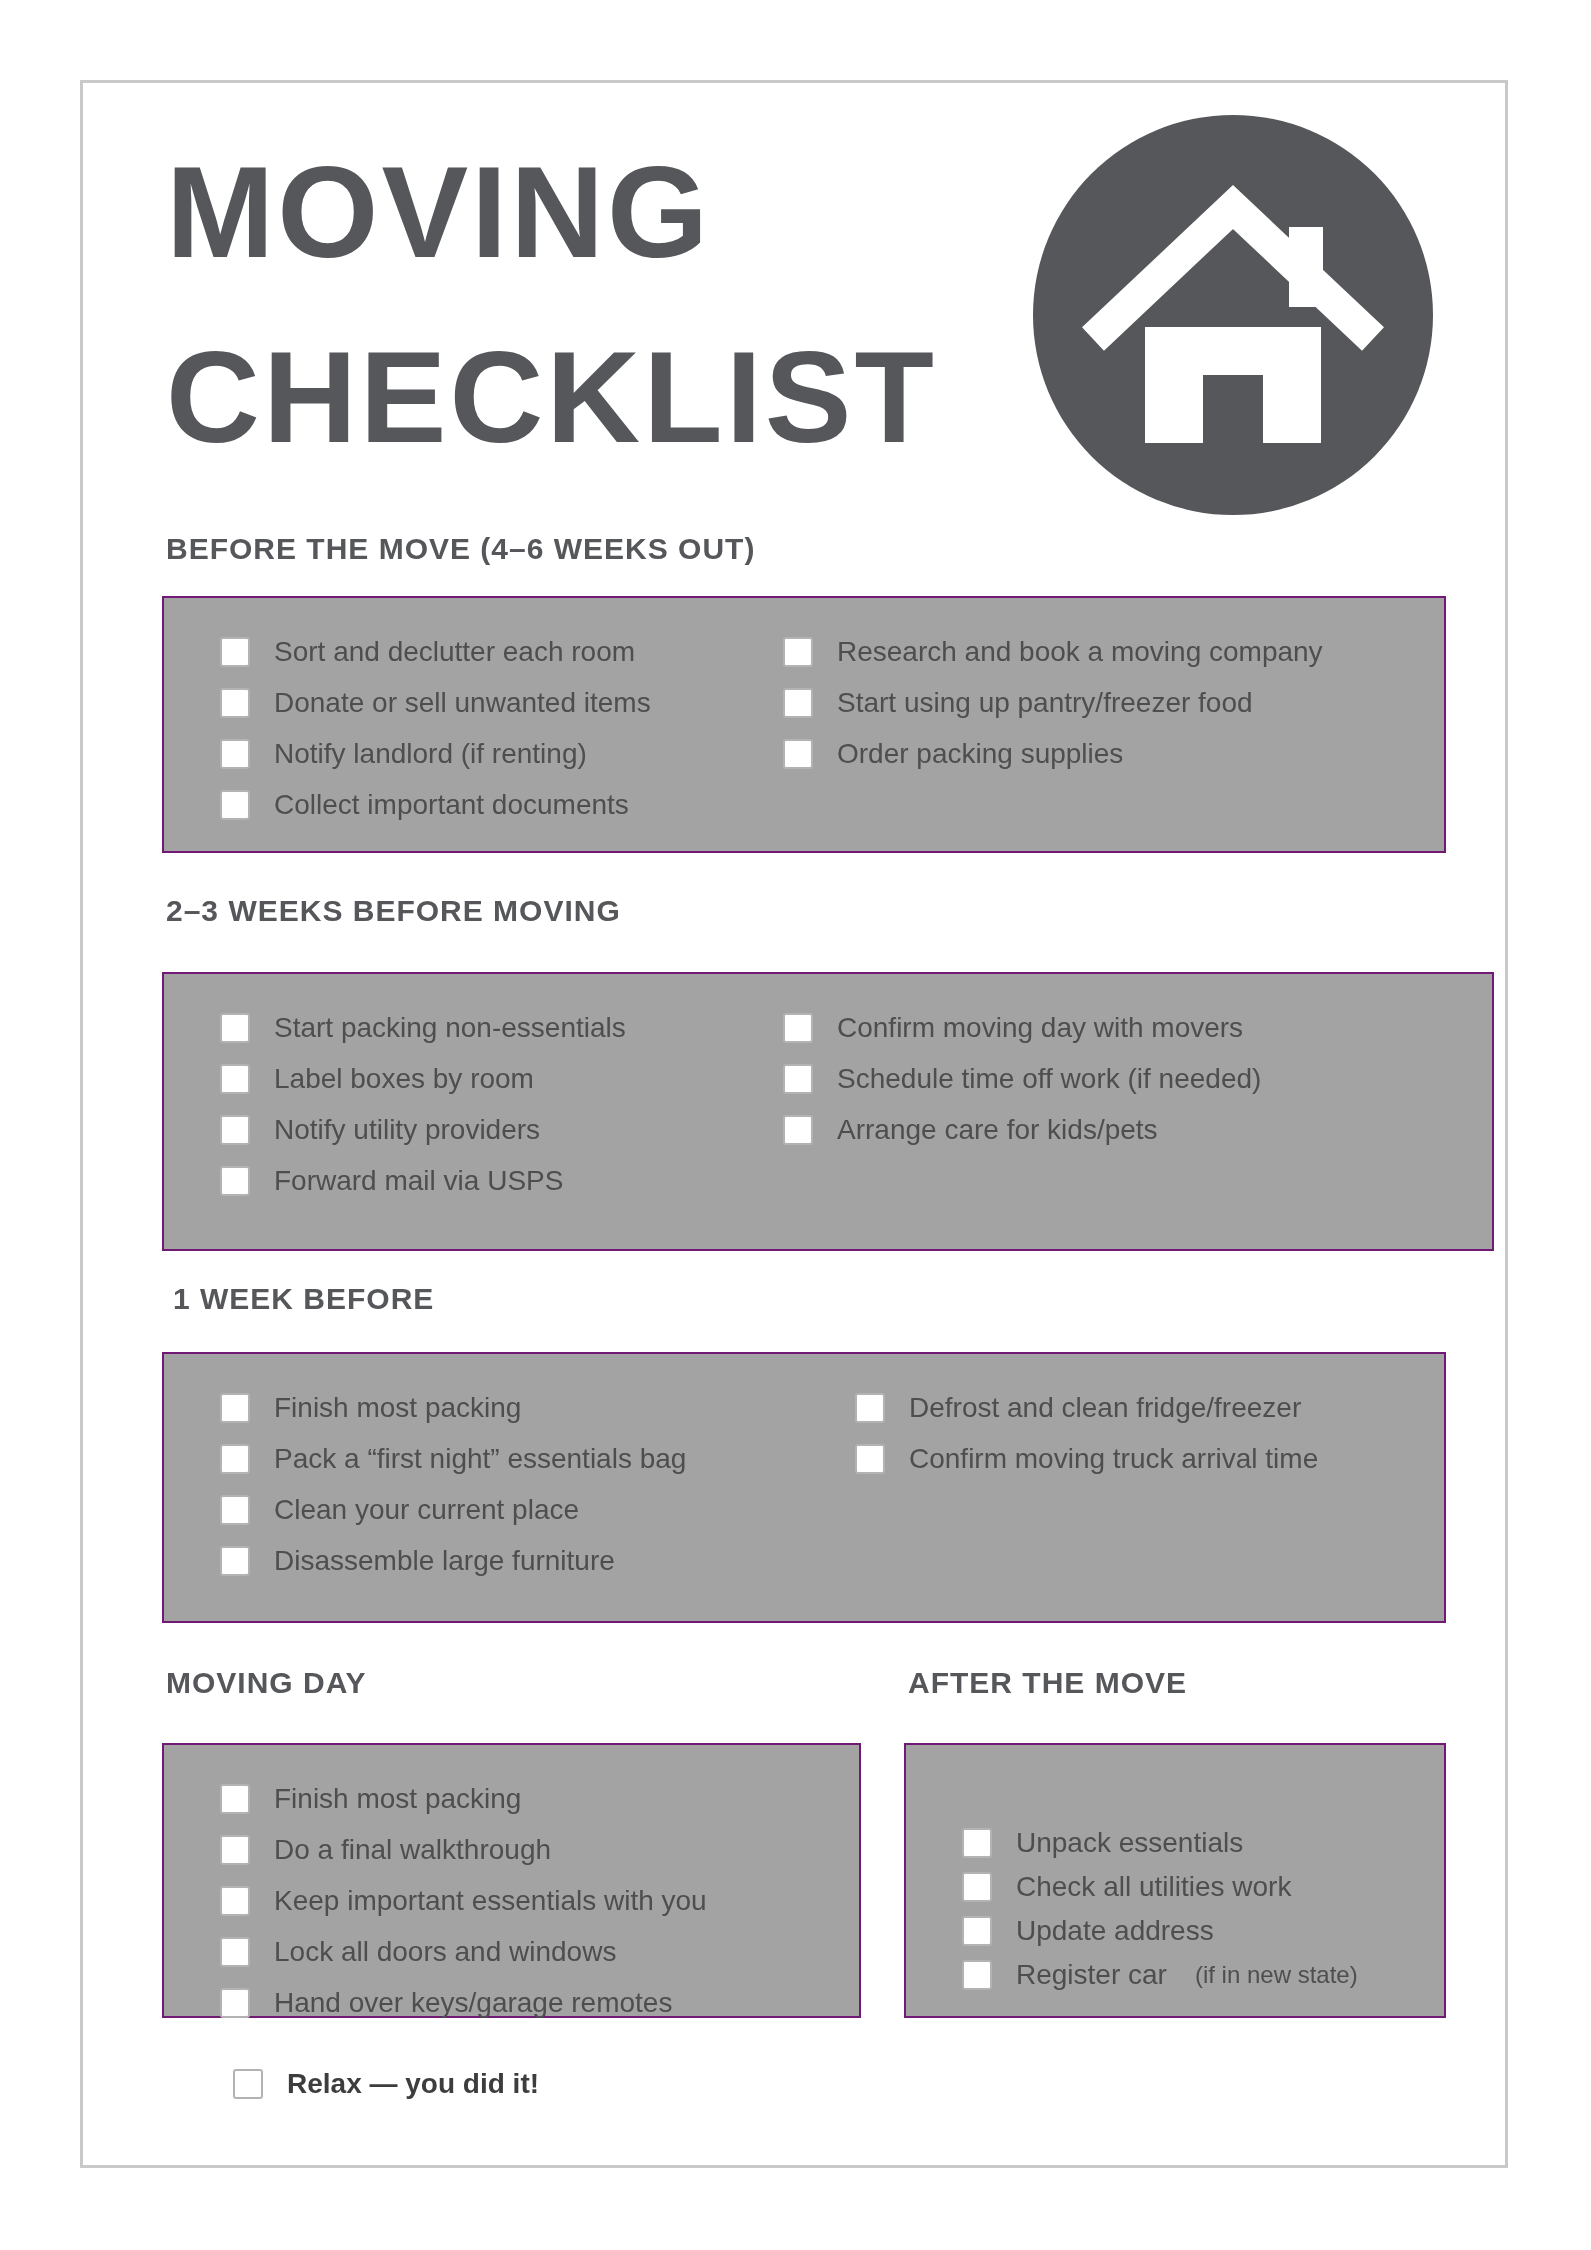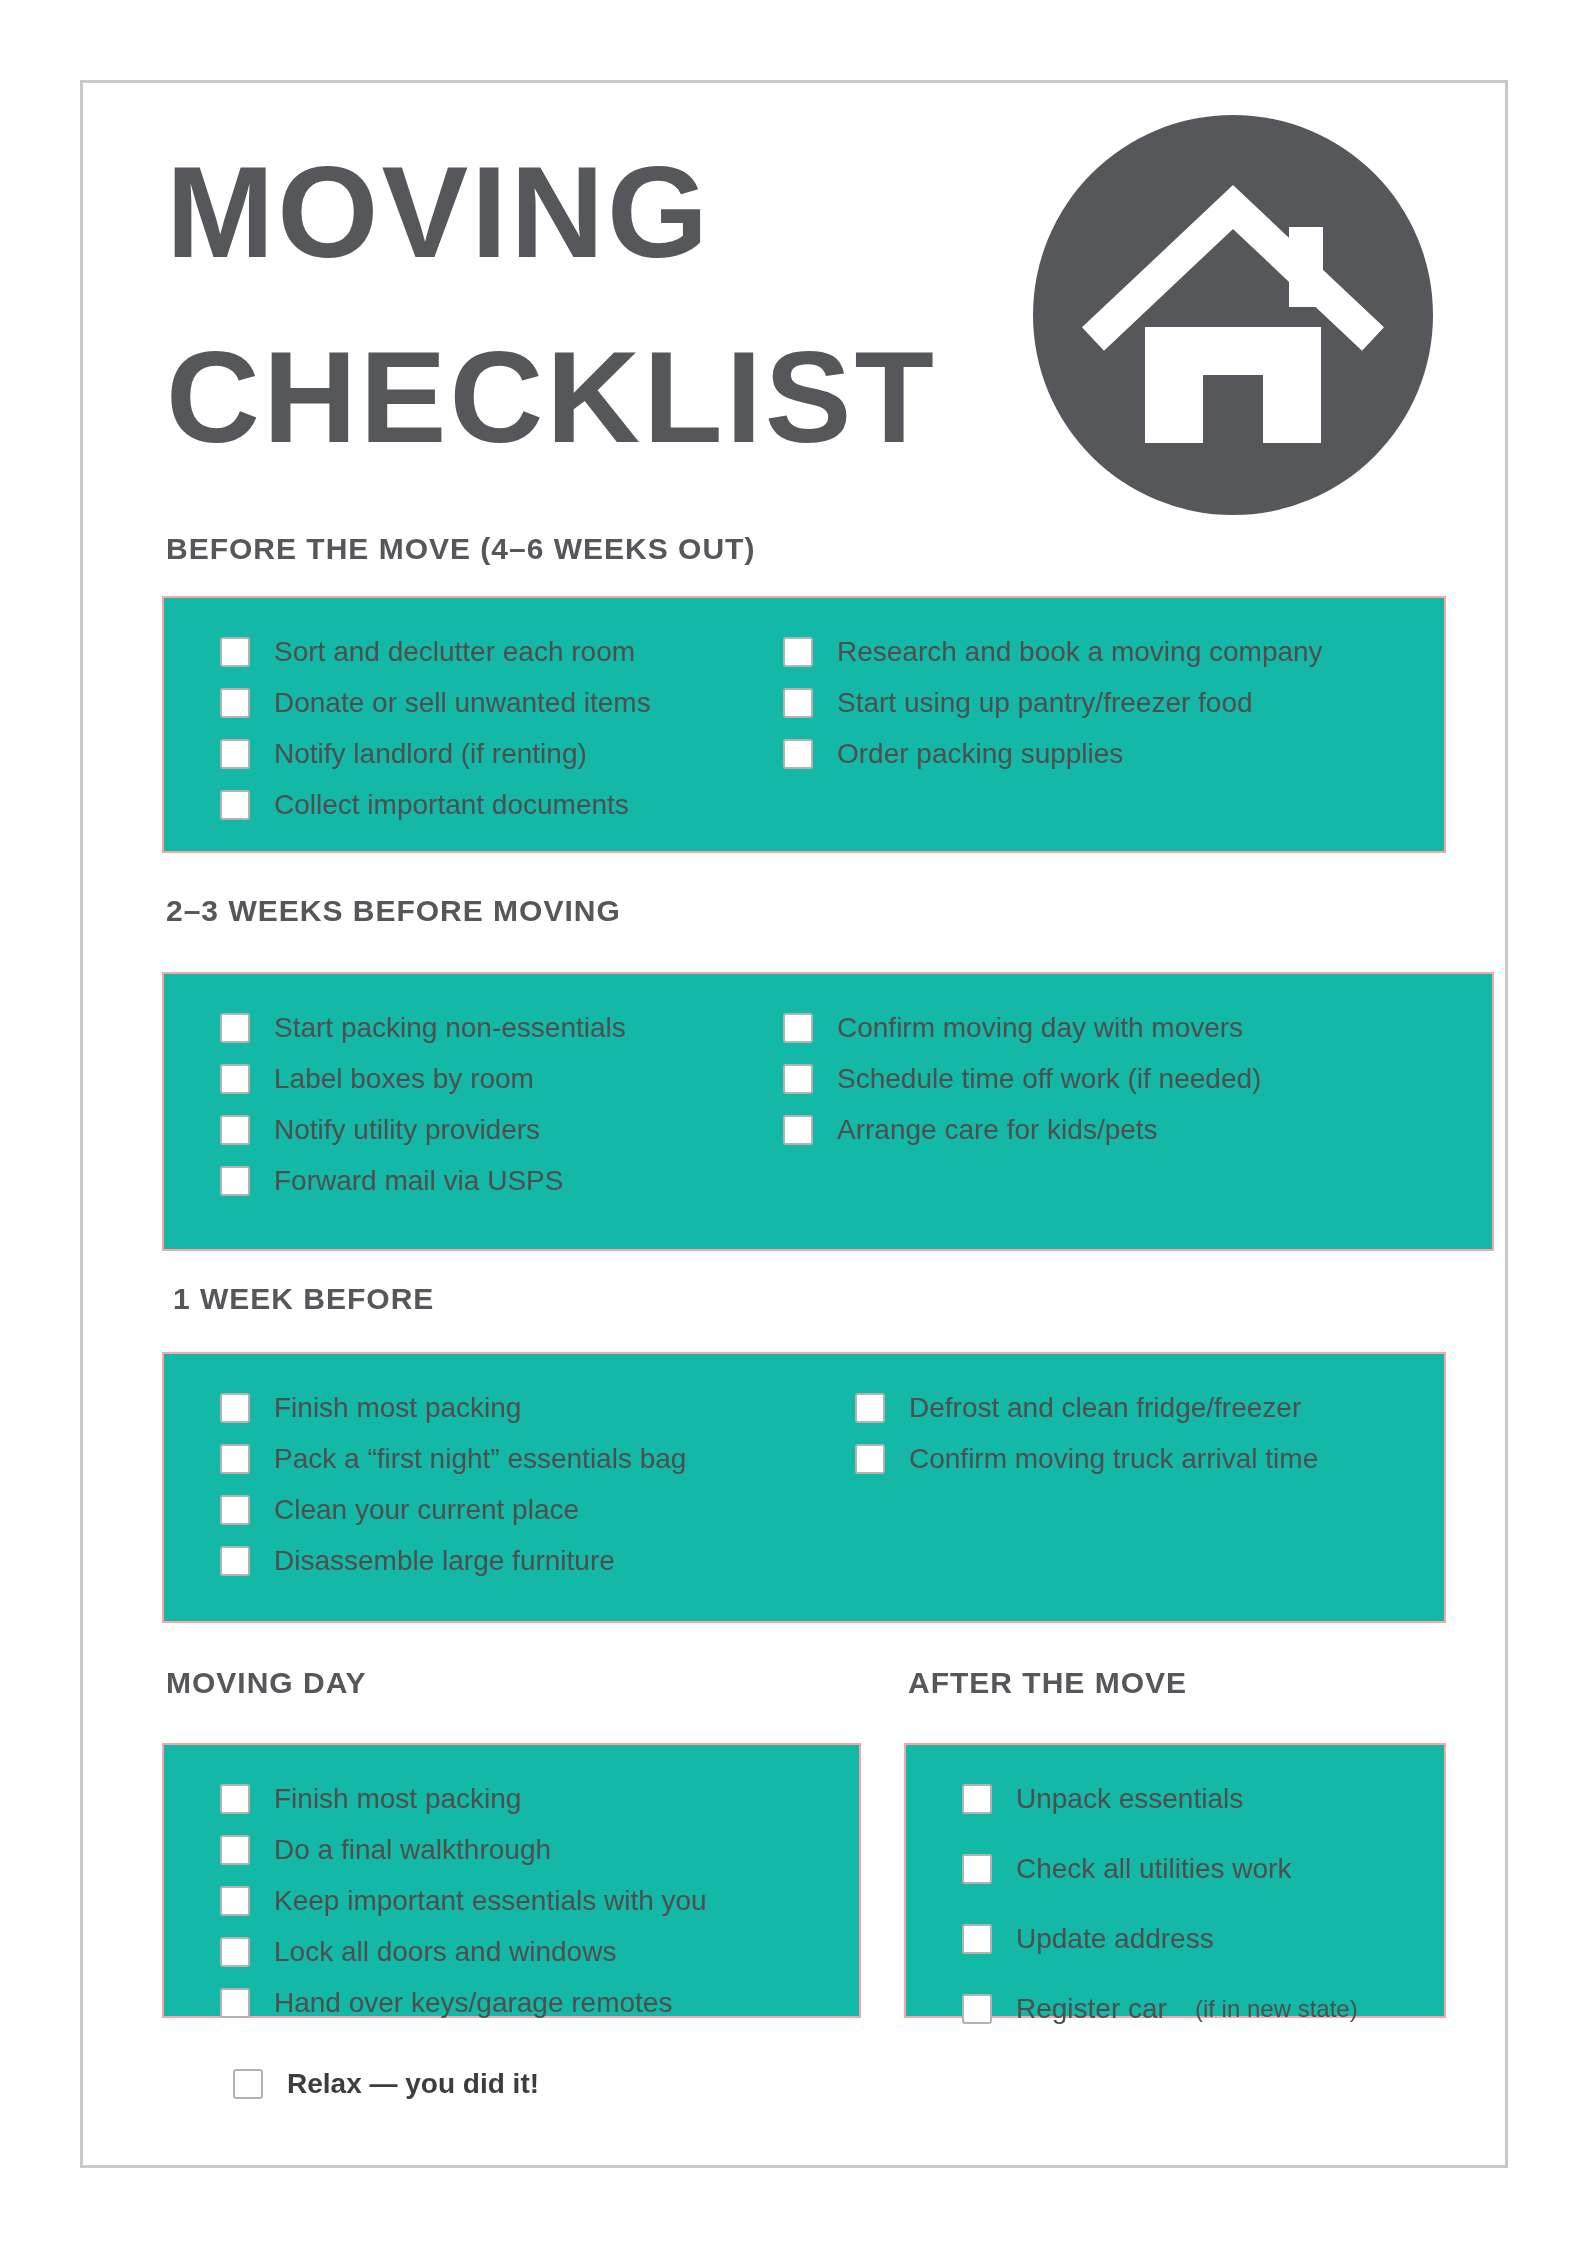--- a/index.html
+++ b/index.html
@@ -15,26 +15,26 @@
     position:absolute; left:166px; top:120px;
     font-size:130px; font-weight:700; color:#55575a;
     letter-spacing:3px; line-height:185px; white-space:nowrap;
   }
   .badge { position:absolute; left:1033px; top:115px; width:400px; height:400px; }
   .section-heading {
     position:absolute; font-size:30px; font-weight:700; color:#55575a;
     letter-spacing:1px; white-space:nowrap;
   }
   .box {
-    position:absolute; border:2px solid #fca5a5; background:#14b8a6;
+    position:absolute; border:2px solid #701a75; background:#a3a3a3;
     box-sizing:border-box;
   }
   .cols { display:flex; padding:38px 0 0 56px; }
   .col { display:flex; flex-direction:column; gap:19px; }
-  .col-wide { gap:38px; }
+  .col-wide { gap:12px;margin-top:44px; }
   .item { display:flex; align-items:center; gap:24px; height:32px; }
   .checkbox {
     width:30px; height:30px; flex:none; background:#ffffff;
     border:2px solid #b3b3b3; border-radius:3px; box-sizing:border-box;
   }
   .label { font-size:28px; color:#4e4e4e; white-space:nowrap; }
   .suffix { font-size:24px; margin-left:4px; }
   .final-item { position:absolute; left:221px; top:2068px;padding-left:12px; }
   .final-item .label { font-weight:700; color:#3d3d3d; }
 </style>

